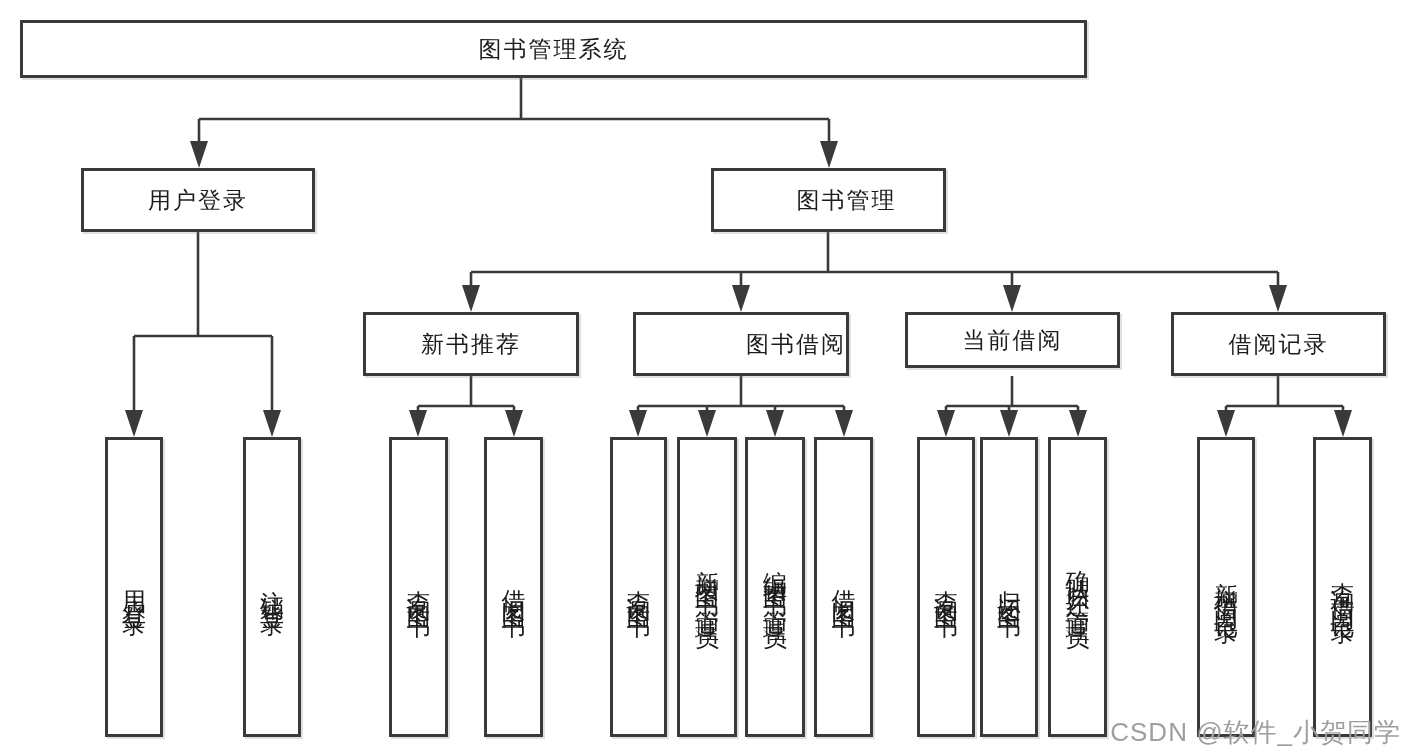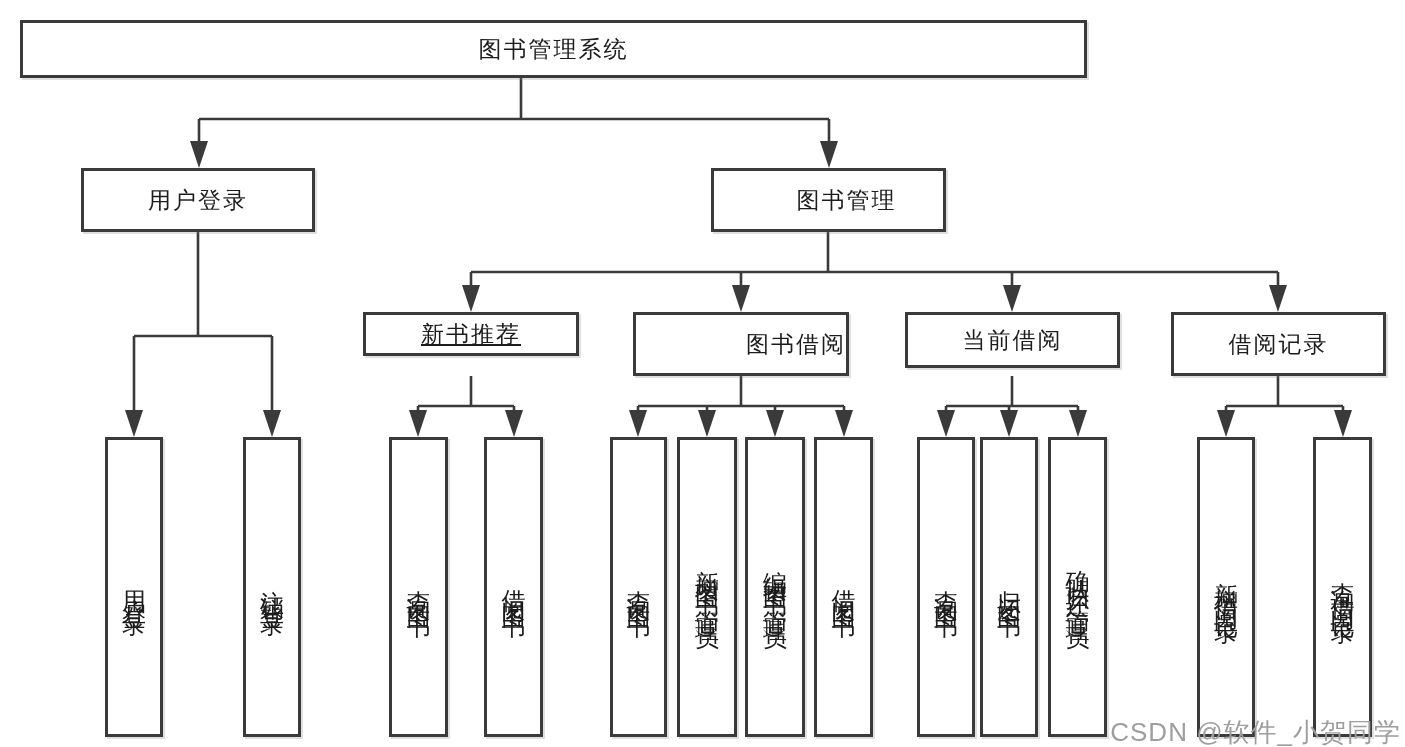--- a/index.html
+++ b/index.html
@@ -123,21 +123,21 @@
   <div id="nodes-layer">
       <div class="node" style="left: 20px; top: 20px; width: 1067px; height: 58px;">
         <span>图书管理系统</span>
       </div>
       <div class="node" style="left: 81px; top: 168px; width: 234px; height: 64px;">
         <span>用户登录</span>
       </div>
       <div class="node" style="left: 711px; top: 168px; width: 235px; height: 64px; padding-left: 36px;">
         <span>图书管理</span>
       </div>
-      <div class="node" style="left: 363px; top: 312px; width: 216px; height: 44px; text-decoration: underline;">
+      <div class="node" style="left: 363px; top: 312px; width: 216px; height: 64px;">
         <span>新书推荐</span>
       </div>
       <div class="node" style="left: 633px; top: 312px; width: 216px; height: 64px; justify-content: flex-end;">
         <span>图书借阅</span>
       </div>
       <div class="node" style="left: 905px; top: 312px; width: 215px; height: 56px;">
         <span>当前借阅</span>
       </div>
       <div class="node" style="left: 1171px; top: 312px; width: 215px; height: 64px;">
         <span>借阅记录</span>

